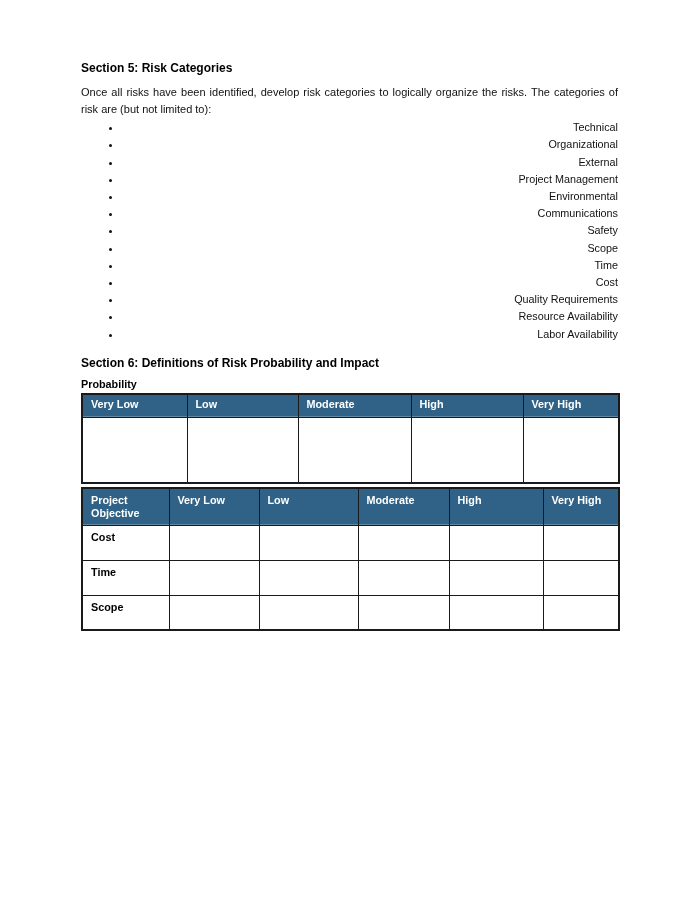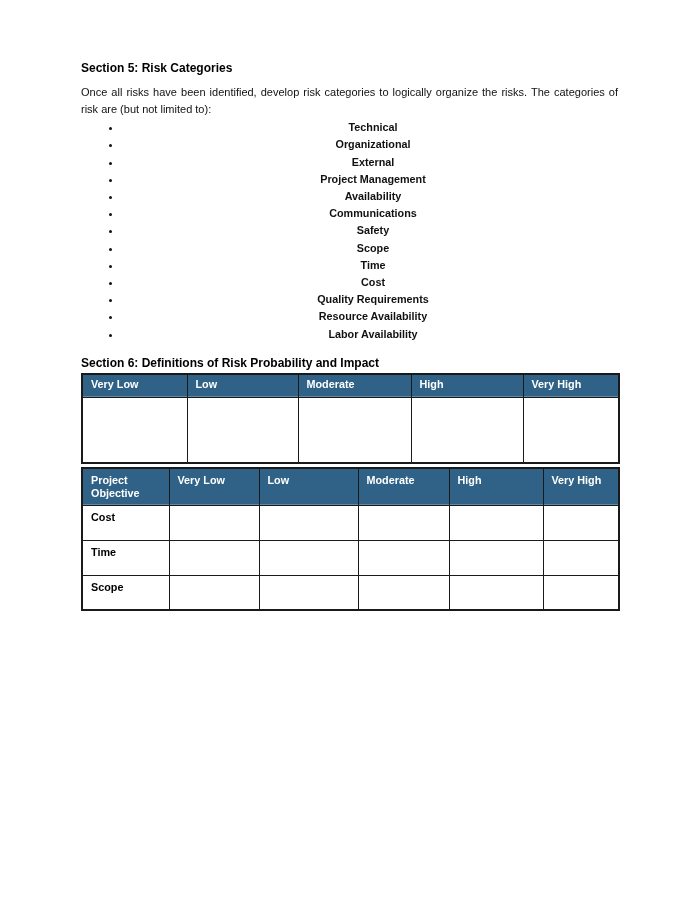--- a/index.html
+++ b/index.html
@@ -31,22 +31,21 @@
   }
   .bullet-list {
     list-style: disc;
     margin: 2px 0 0 0;
     padding-left: 41px;
   }
   .bullet-list li {
     font-size: 10.8px;
     line-height: 17.2px;
     padding-left: 6px;
-    text-align: center;
-    font-weight: bold;
+    text-align: right;
   }
   .note-text { margin-top: 5px; }
   .table-label {
     font-size: 10.8px;
     font-weight: bold;
     line-height: 11px;
     color: #000000;
   }
   #probability-label { margin-top: 9px; }
   #impact-label { margin-top: 10px; }
@@ -89,34 +88,35 @@
 
   <h2 class="section-heading" id="section5-heading">Section 5: Risk Categories</h2>
 
   <p class="body-text">Once all risks have been identified, develop risk categories to logically organize the risks. The categories of risk are (but not limited to):</p>
 
   <ul class="bullet-list">
     <li>Technical</li>
     <li>Organizational</li>
     <li>External</li>
     <li>Project Management</li>
-    <li>Availability</li>
+    <li>Environmental</li>
     <li>Communications</li>
     <li>Safety</li>
     <li>Scope</li>
     <li>Time</li>
     <li>Cost</li>
     <li>Quality Requirements</li>
     <li>Resource Availability</li>
     <li>Labor Availability</li>
   </ul>
 
 
   <h2 class="section-heading" id="section6-heading">Section 6: Definitions of Risk Probability and Impact</h2>
 
+  <div class="table-label" id="probability-label">Probability</div>
 
   <table class="prob-table">
     <colgroup>
       <col style="width:105px">
         <col style="width:111px">
         <col style="width:113px">
       <col style="width:112px">
         <col style="width:96px">
     </colgroup>
     <thead>

